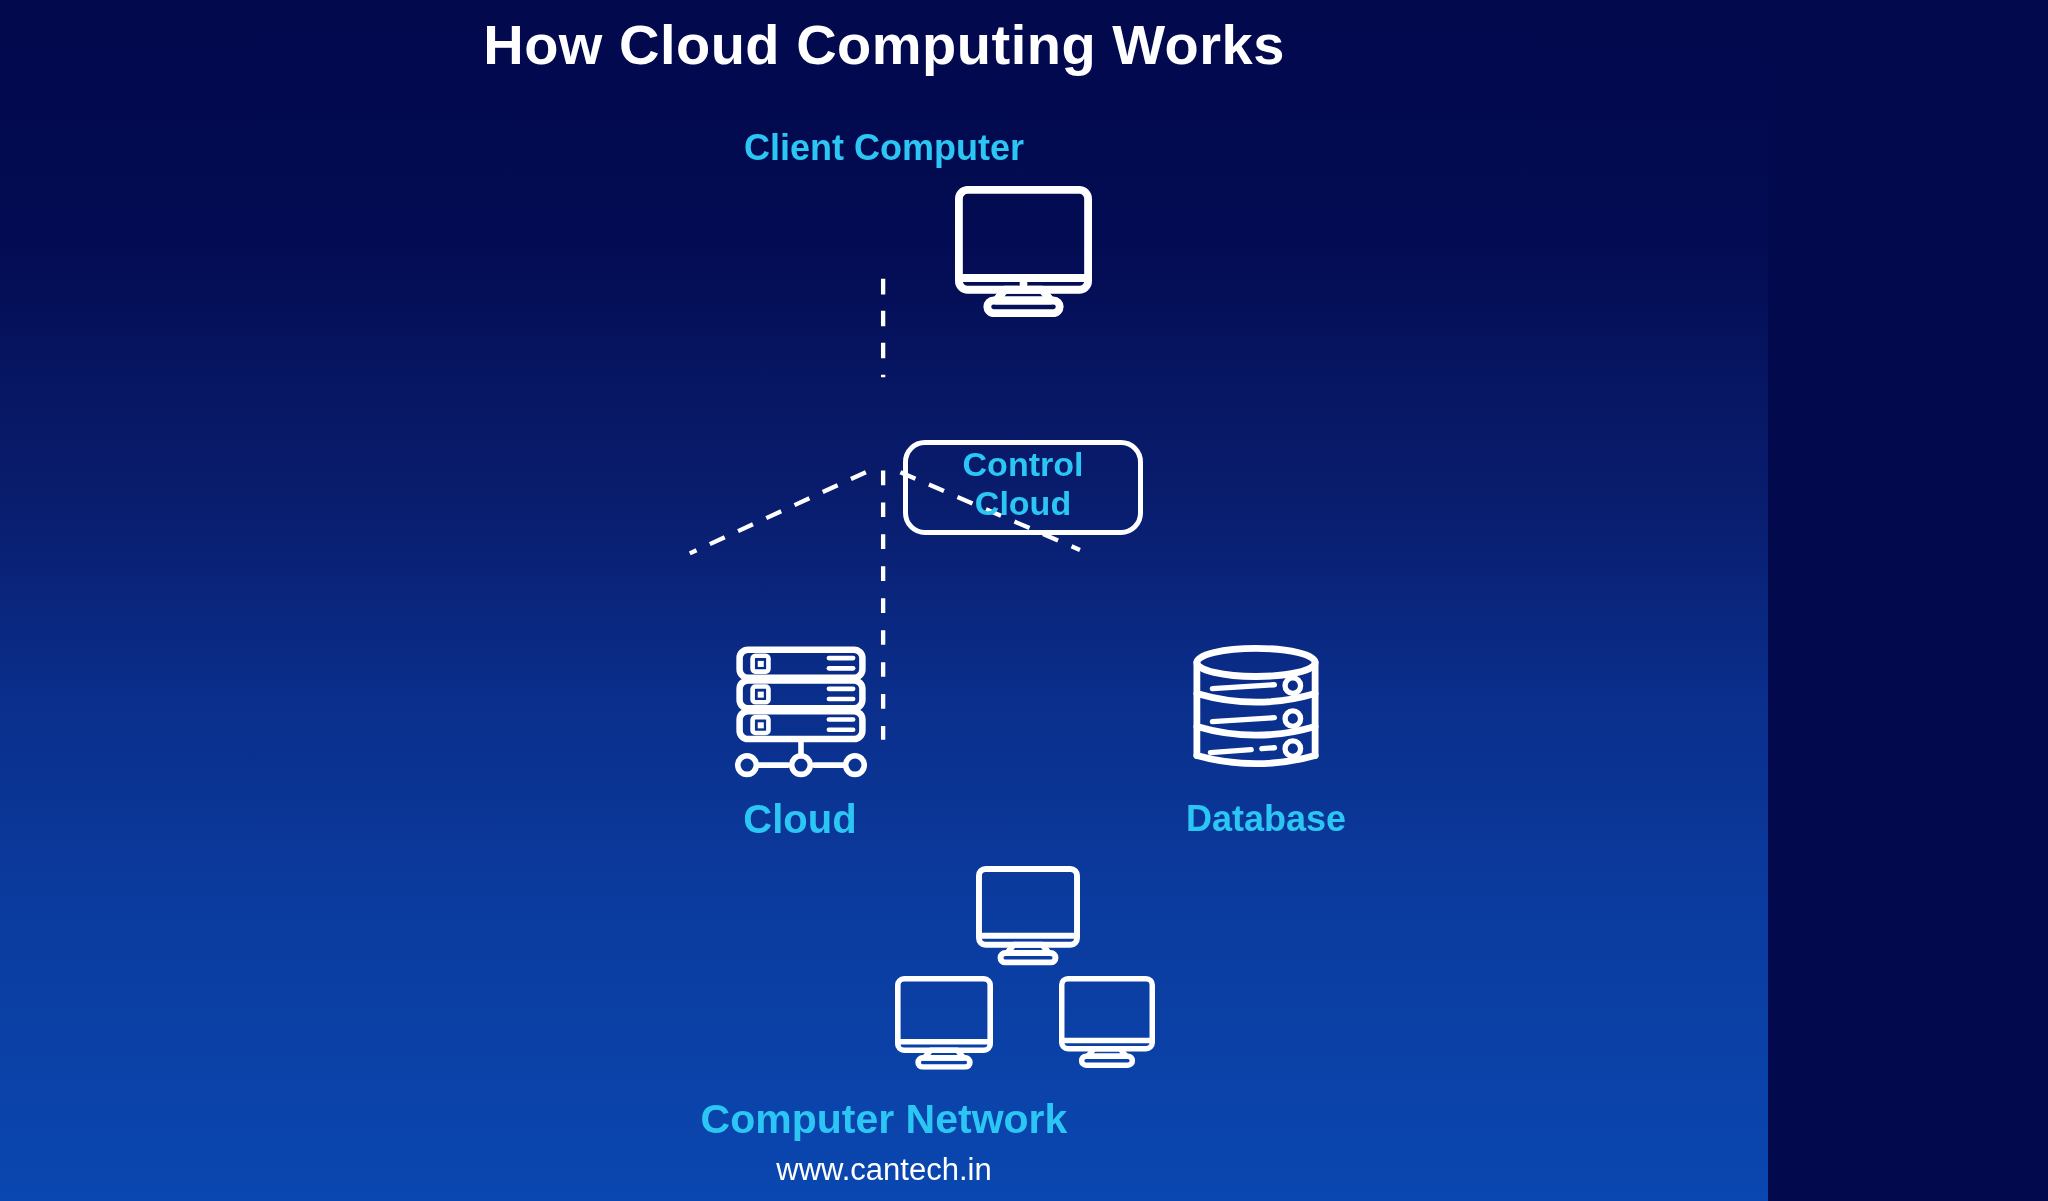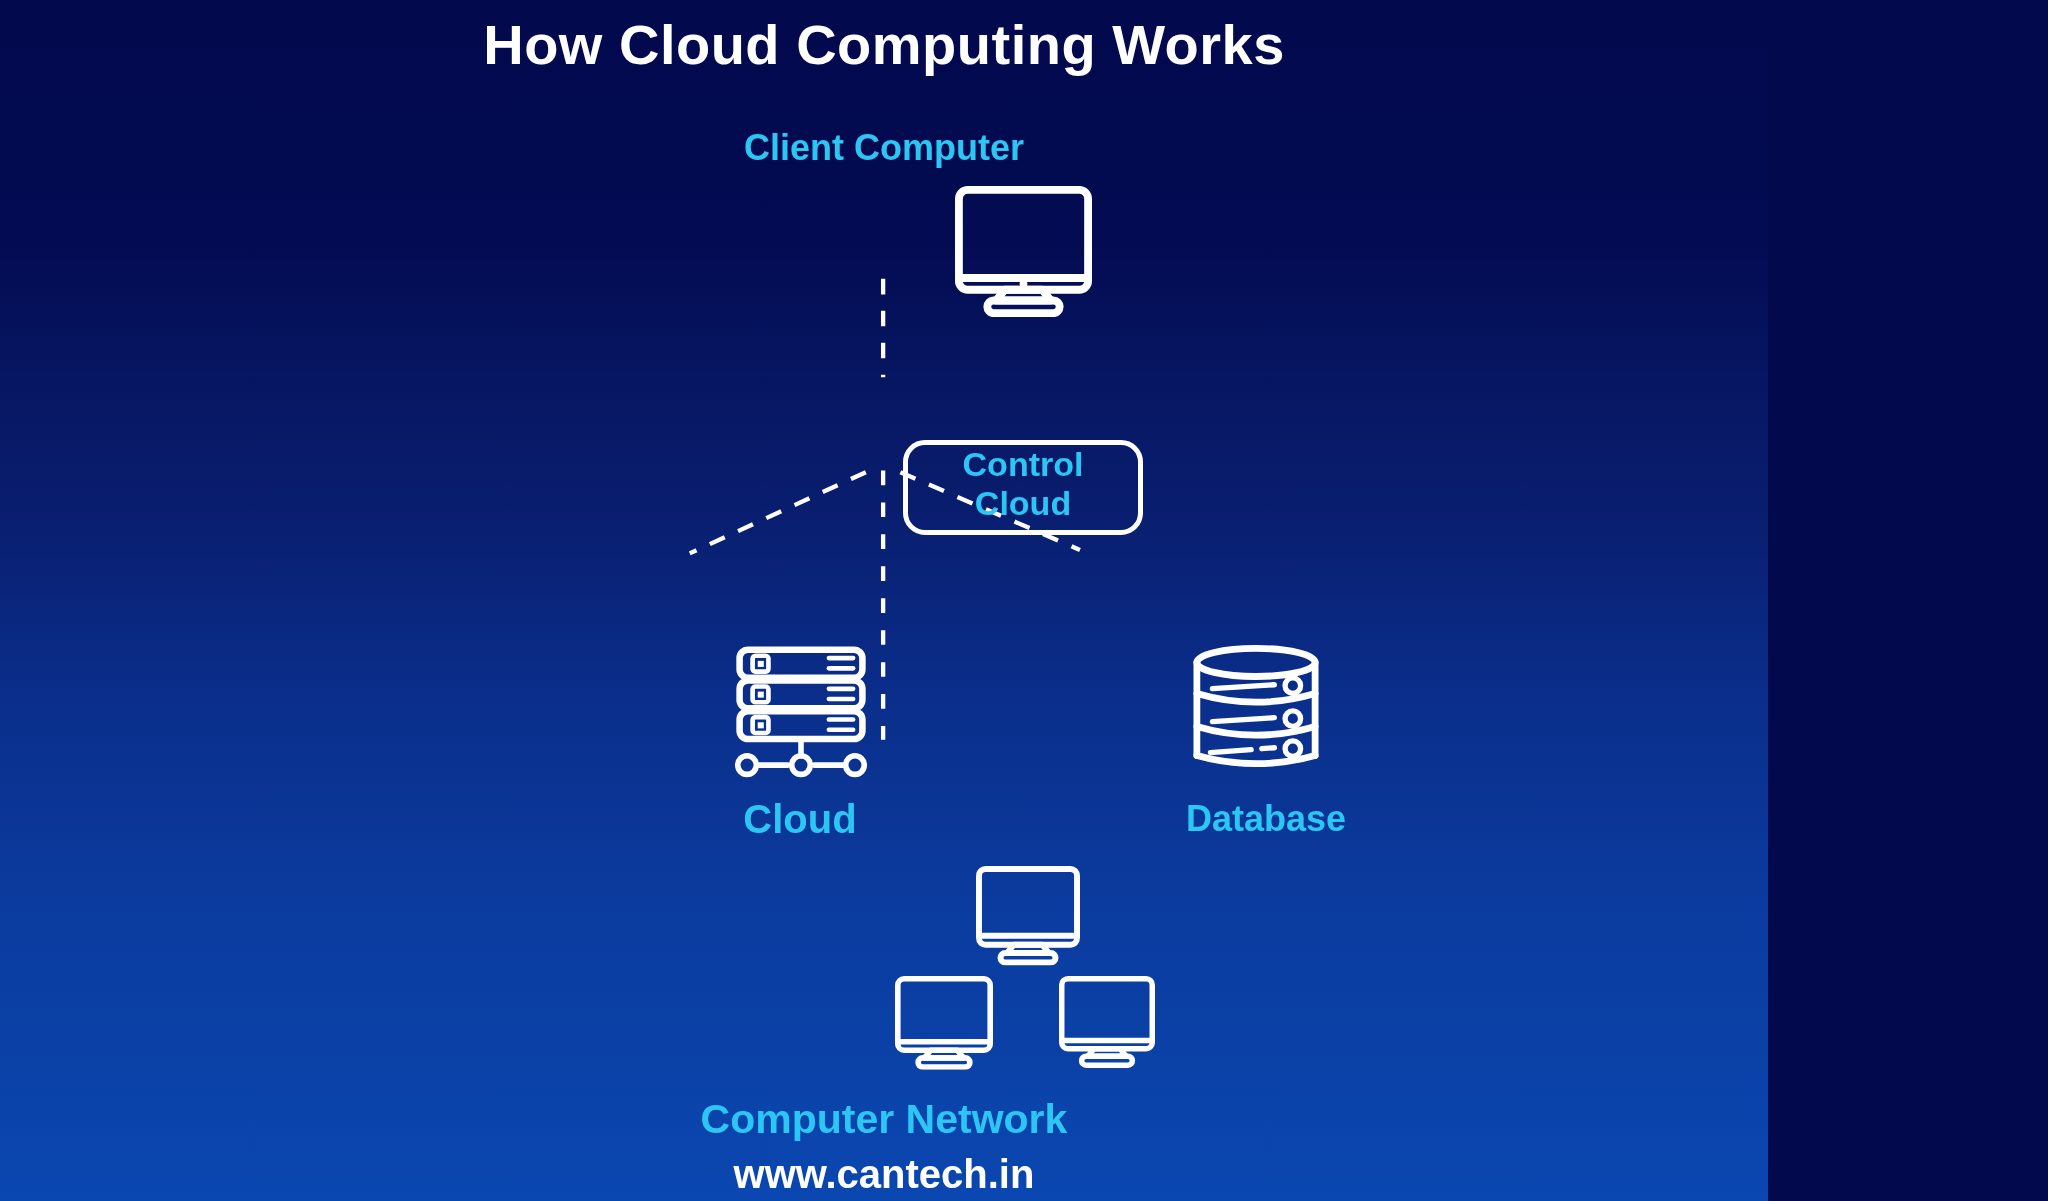--- a/index.html
+++ b/index.html
@@ -58,22 +58,22 @@
   .db-label     { top: 797px; left: 1026px; width: 480px; font-size: 36px; line-height: 44px; }
   .net-label    { top: 1097px; left: 0; width: 100%; font-size: 41px; }
   .label-line { display: block; }
   .website {
     position: absolute;
     top: 1152px;
     left: 0;
     width: 100%;
     text-align: center;
     color: var(--text-white, #ffffff);
-    font-size: 40px;
-    font-weight: 700;
+    font-size: 31px;
+    font-weight: 400;
     z-index: 2;
   }
   .control-node {
     position: absolute;
     left: 903px;
     top: 440px;
     width: 240px;
     height: 95px;
     box-sizing: border-box;
     border: 5px solid var(--line-white, #ffffff);

